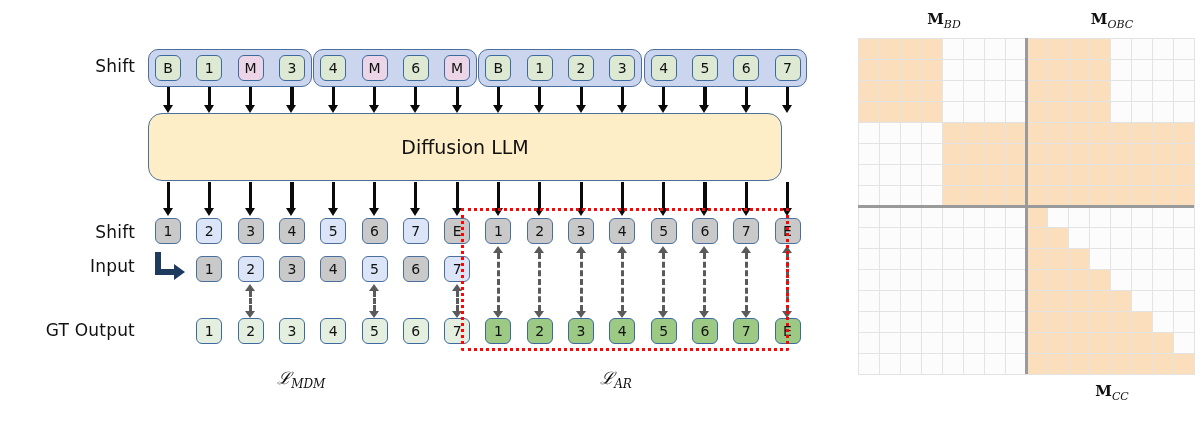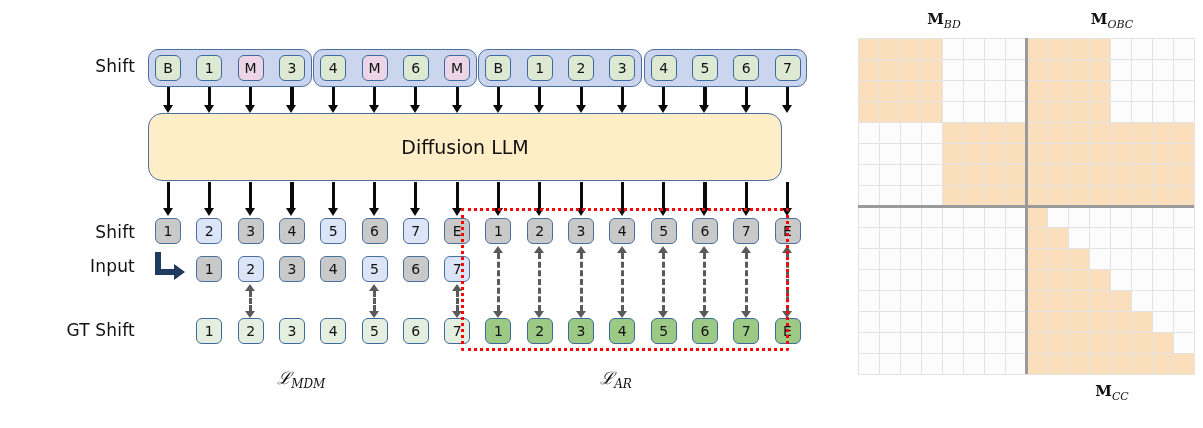--- a/index.html
+++ b/index.html
@@ -146,21 +146,21 @@
 </head>
 <body>
 
 <div id="root">
 
   <div>
 
     <div class="row-label" style="left:20px;top:56px;width:115px;">Shift</div>
     <div class="row-label" style="left:20px;top:222px;width:115px;">Shift</div>
     <div class="row-label" style="left:20px;top:256px;width:115px;">Input</div>
-    <div class="row-label" style="left:10px;top:320px;width:125px;">GT Shift</div>
+    <div class="row-label" style="left:10px;top:320px;width:125px;">GT Output</div>
 
     <div id="groups-layer">
         <div class="grp" style="left: 148px; top: 49px; width: 163.9px;"></div>
         <div class="grp" style="left: 313.2px; top: 49px; width: 163.9px;"></div>
         <div class="grp" style="left: 478.4px; top: 49px; width: 163.9px;"></div>
         <div class="grp" style="left: 643.6px; top: 49px; width: 163.9px;"></div>
       </div>
     <div id="input-layer">
         <div class="tok green" style="left: 155px; top: 55px;">
           <span>B</span>

